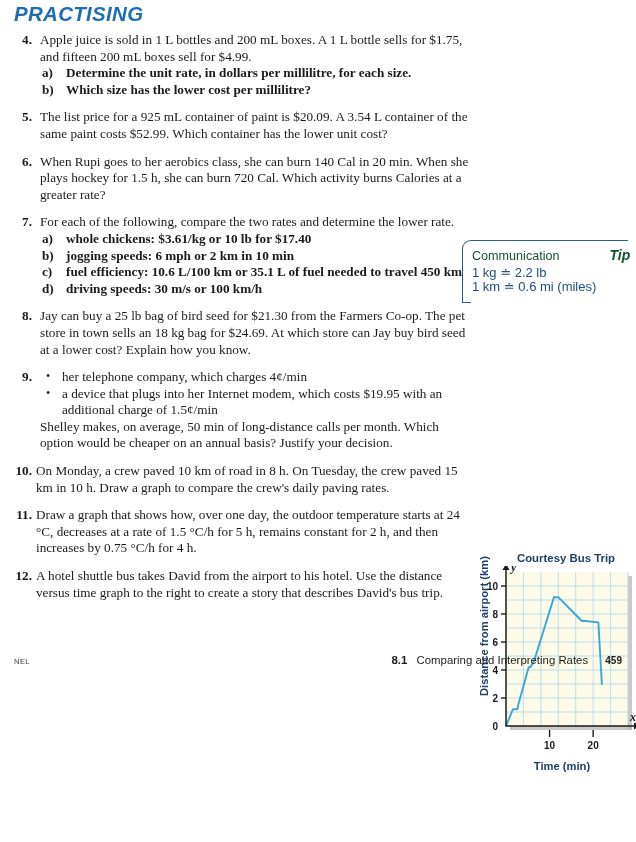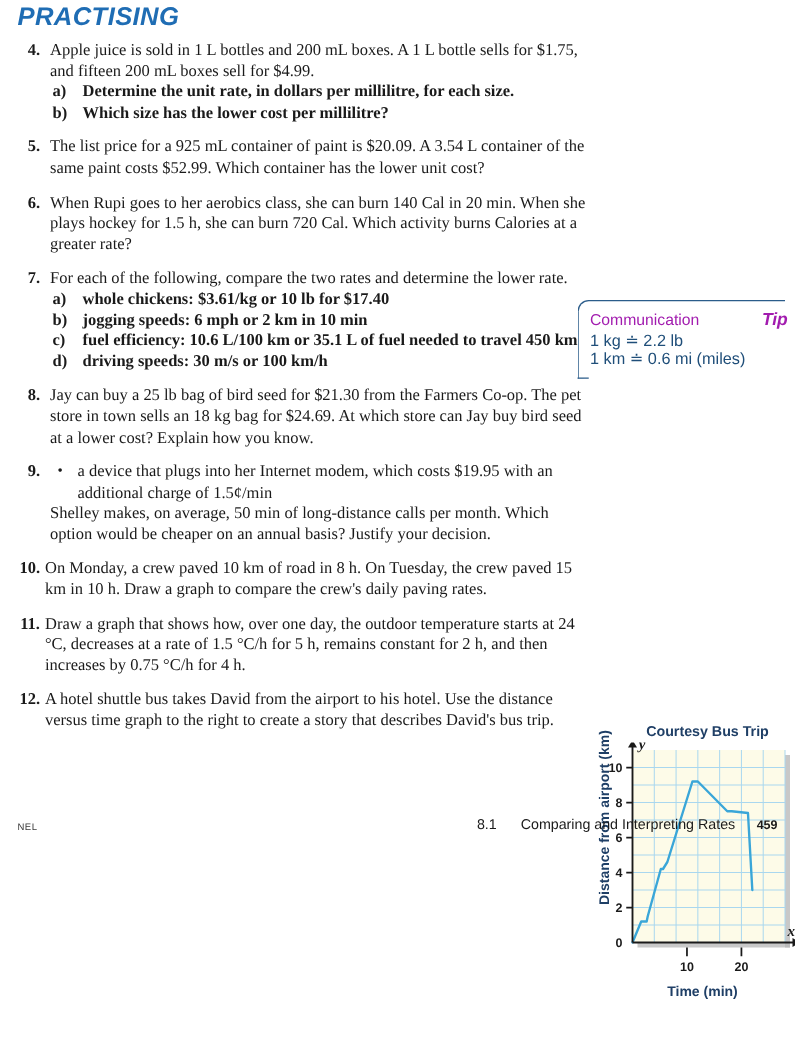--- a/index.html
+++ b/index.html
@@ -131,21 +131,21 @@
     left: -1.4px;
     bottom: 0;
     width: 9px;
     height: 1.4px;
     background: #2b5c8a;
   }
   .tip-head {
     display: flex;
     align-items: baseline;
     gap: 25px;
-    color: #a21caf;
+    color: #14532d;
     font-size: 12.6px;
     white-space: nowrap;
   }
   .tip-head .divider {
     display: inline-block;
     width: 1.6px;
     height: 14px;
     background: #2b5c8a;
     position: relative;
     top: 2px;
@@ -160,21 +160,21 @@
     margin-top: 3px;
     color: #1f4e79;
     font-size: 13px;
     line-height: 13.5px;
   }
 
   
   .figure {
     position: absolute;
     left: 458px;
-    top: 580px;
+    top: 552px;
     width: 178px;
     height: 228px;
   }
   .fig-title {
     position: absolute;
     left: 38px;
     top: 0;
     width: 140px;
     text-align: center;
     font-family: "Liberation Sans", sans-serif;
@@ -234,21 +234,21 @@
   }
   .footer-right {
     position: absolute;
     right: 14px;
     top: 0;
     font-family: "Liberation Sans", sans-serif;
     font-size: 11.4px;
     color: #1a1a1a;
     white-space: nowrap;
   }
-  .footer-right .sec { margin-right: 16px; }
+  .footer-right .sec { margin-right: 6px; font-weight: bold; }
   .footer-right .pageno {
     font-weight: bold;
     margin-left: 14px;
     font-size: 10px;
   }
 </style>
 </head>
 <body>
 
 <div class="page">
@@ -317,20 +317,21 @@
       <span class="q-num">8.</span>
       <div class="q-body">
         <p>Jay can buy a 25 lb bag of bird seed for $21.30 from the Farmers Co-op. The pet store in town sells an 18 kg bag for $24.69. At which store can Jay buy bird seed at a lower cost? Explain how you know.</p>
       </div>
     </div>
 
     <div class="q">
       <span class="q-num">9.</span>
       <div class="q-body">
         <ul class="bullets">
+          <li class="bullet">her telephone company, which charges 4¢/min</li>
           <li class="bullet">a device that plugs into her Internet modem, which costs $19.95 with an additional charge of 1.5¢/min</li>
         </ul>
         <p>Shelley makes, on average, 50 min of long-distance calls per month. Which option would be cheaper on an annual basis? Justify your decision.</p>
       </div>
     </div>
 
     <div class="q wide">
       <span class="q-num">10.</span>
       <div class="q-body">
         <p>On Monday, a crew paved 10 km of road in 8 h. On Tuesday, the crew paved 15 km in 10 h. Draw a graph to compare the crew's daily paving rates.</p>

